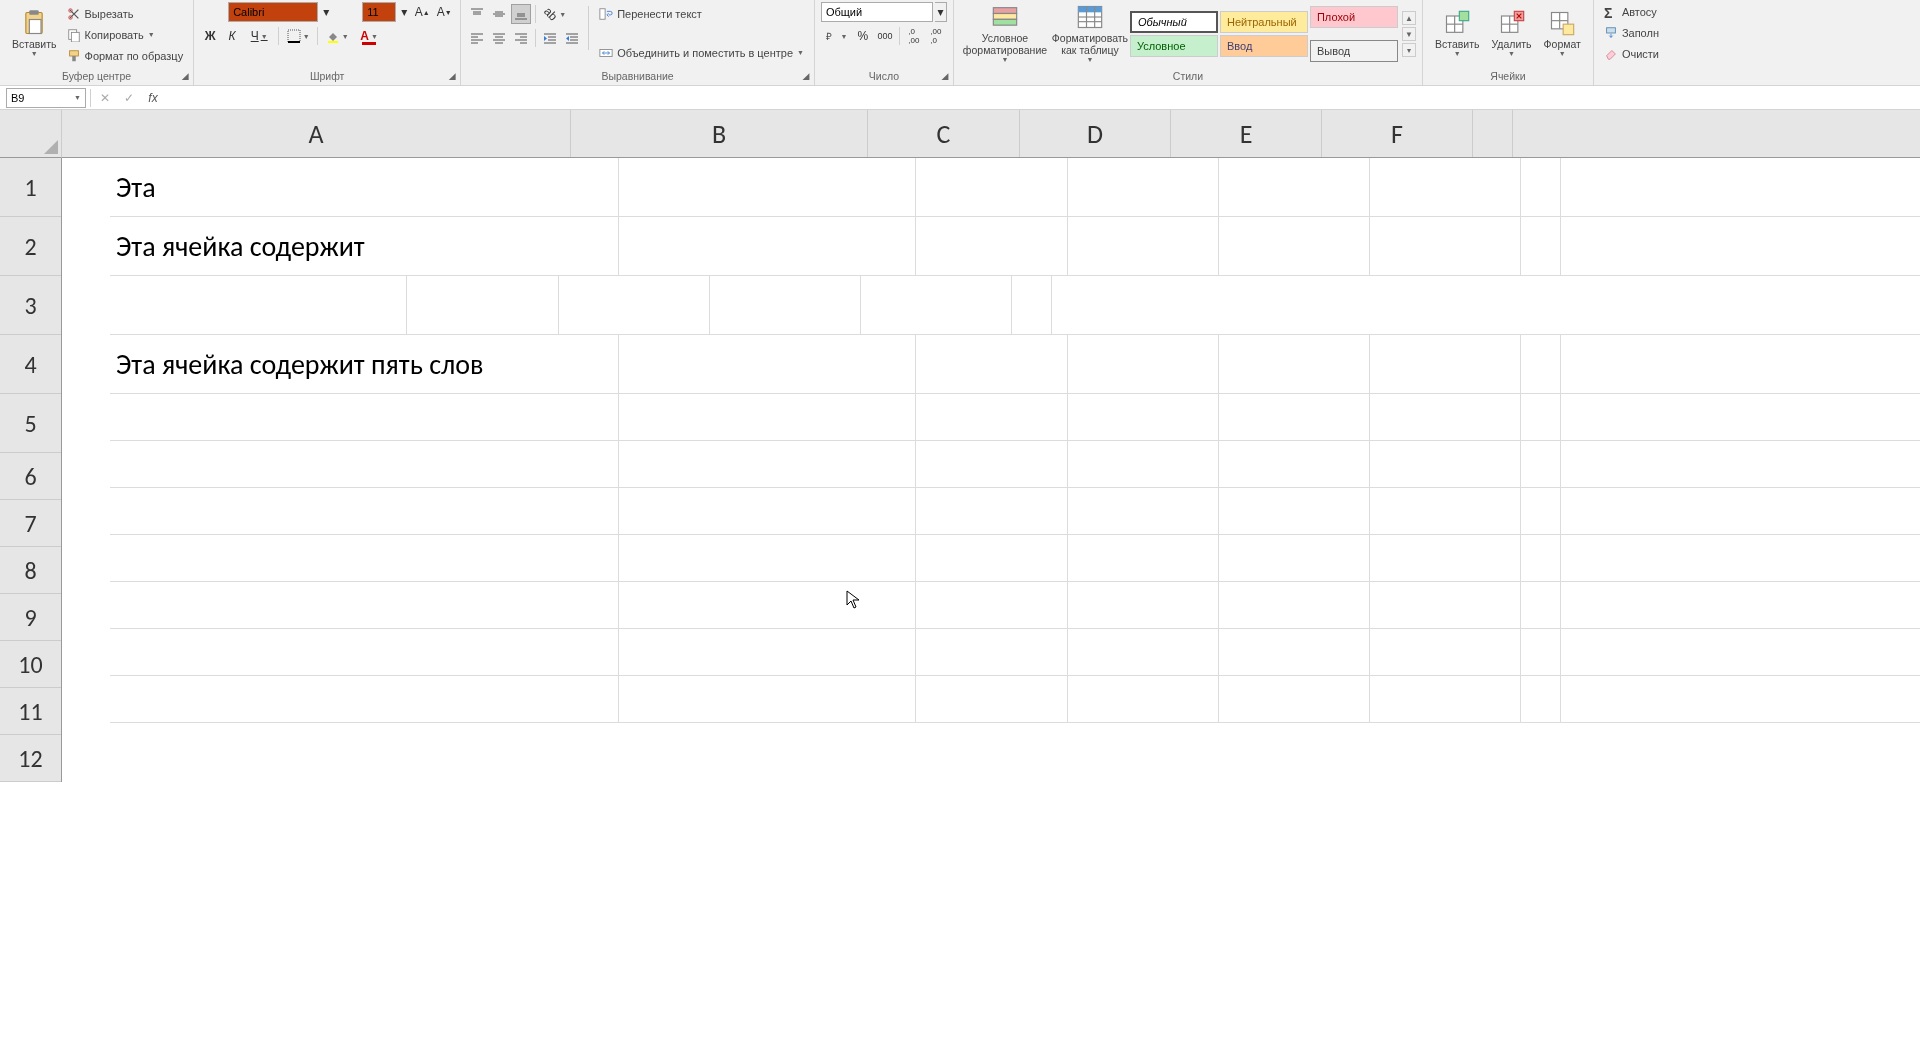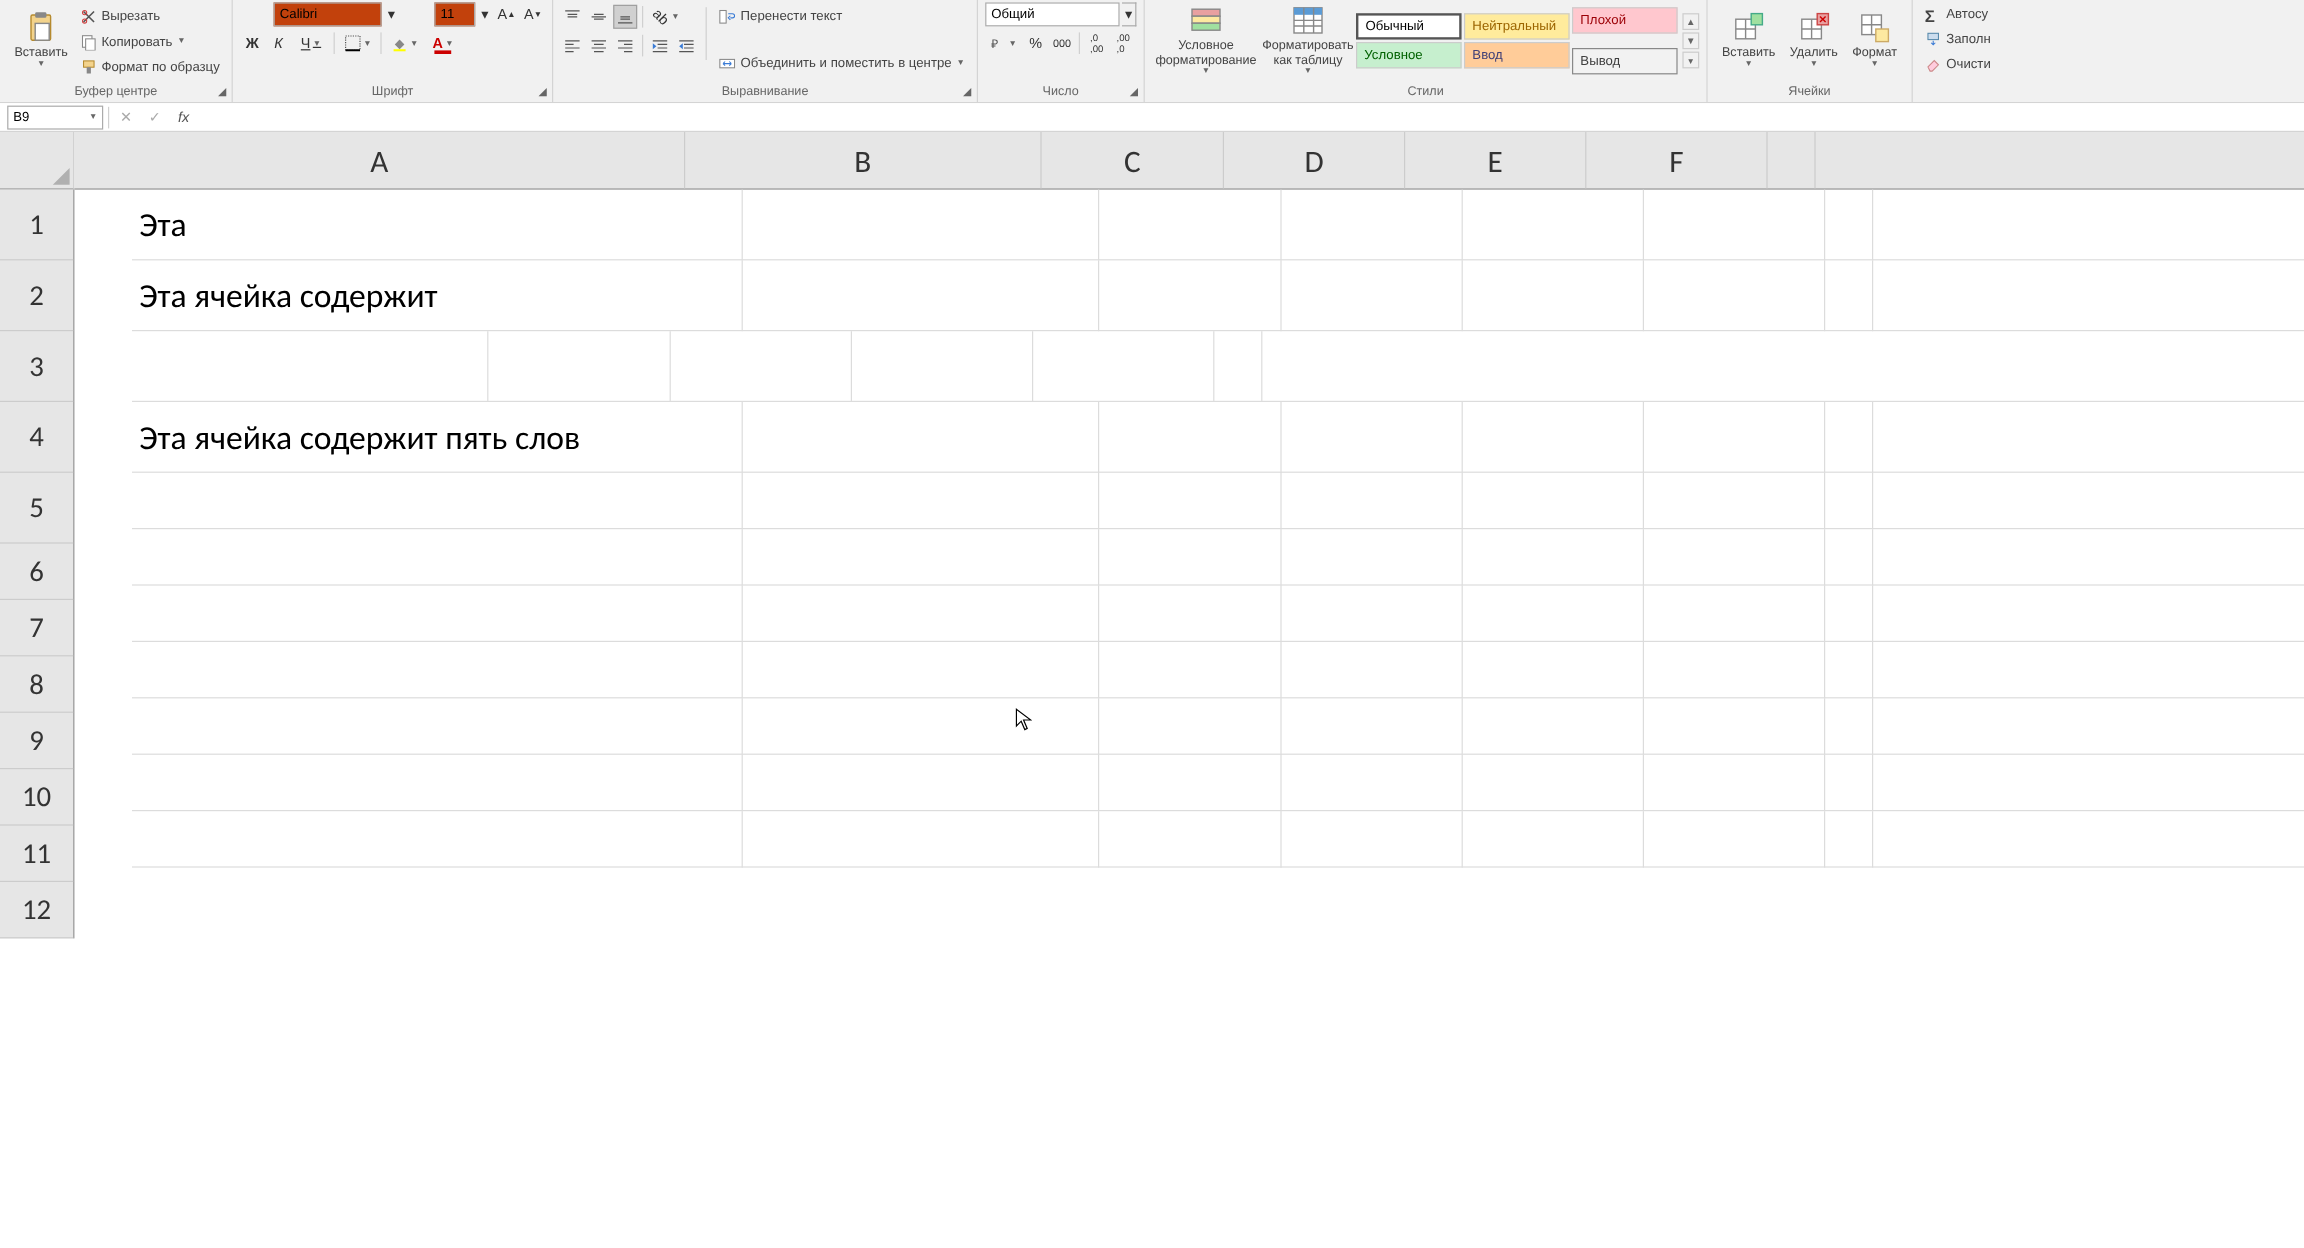--- a/index.html
+++ b/index.html
@@ -27,21 +27,21 @@
 
 .tb-btn { width: 20px; height: 20px; display: flex; align-items: center; justify-content: center; cursor: pointer; font-size: 12px; color: #333; border: 1px solid transparent; }
 .tb-btn.active { background: #d0d0d0; border-color: #a0a0a0; }
 .tb-btn .dd { font-size: 7px; margin-left: 2px; color: #666; }
 .tb-btn.wdd { width: 30px; }
 .sep { width: 1px; height: 18px; background: #d0d0d0; margin: 0 2px; }
 
 .num-select { font-size: 11px; border: 1px solid #ababab; background: #fff; height: 20px; width: 112px; padding: 0 4px; }
 
 .style-box { width: 88px; height: 22px; border: 1px solid #ccc; font-size: 11px; display: flex; align-items: center; padding: 0 6px; cursor: pointer; }
-.style-normal { background: #fff; color: #000; border: 2px solid #555; }
+.style-normal { background: #fff; color: #000; border: 2px solid #555; font-style: italic; }
 .style-neutral { background: #ffeb9c; color: #9c6500; }
 .style-bad { background: #ffc7ce; color: #9c0006; }
 .style-good { background: #c6efce; color: #006100; }
 .style-input { background: #ffcc99; color: #3f3f76; }
 .style-output { background: #f2f2f2; color: #3f3f3f; border: 1px solid #888; }
 .style-scroll { width: 14px; display: flex; flex-direction: column; justify-content: space-between; height: 46px; margin-left: 2px; }
 .style-scroll div { font-size: 8px; text-align: center; cursor: pointer; color: #666; border: 1px solid #ccc; height: 14px; display:flex;align-items:center;justify-content:center; }
 
 .icon svg { width: 100%; height: 100%; }
 

